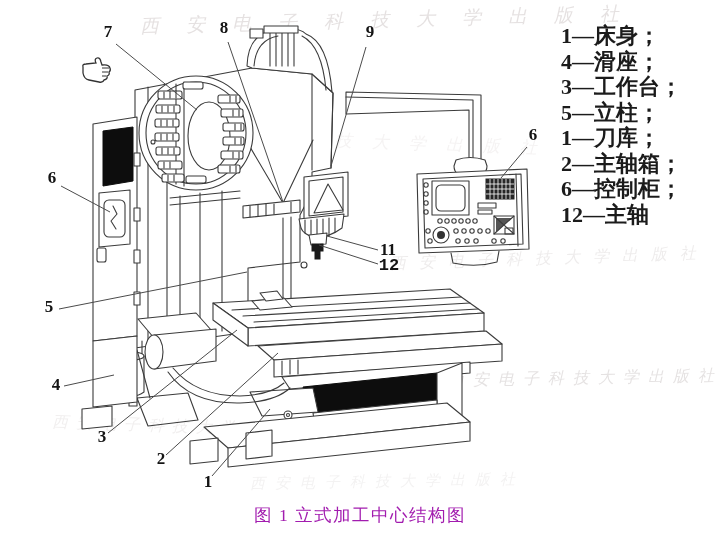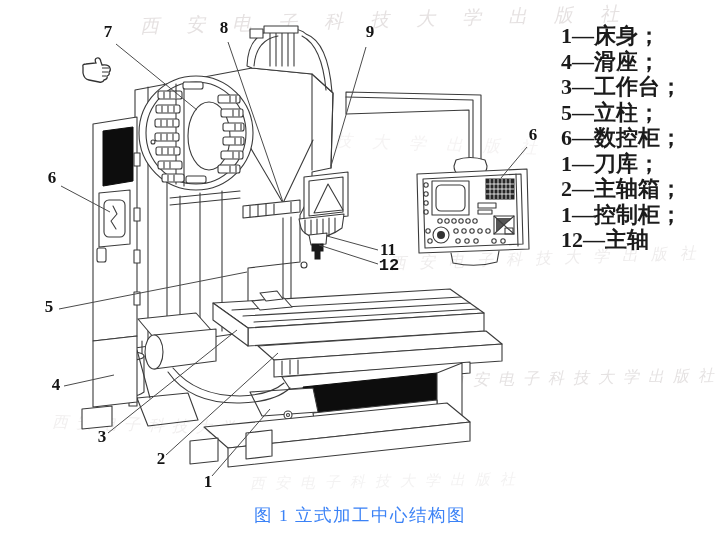--- a/index.html
+++ b/index.html
@@ -22,21 +22,21 @@
 
   .callout{position:absolute;transform:translate(-50%,-50%);
            font-family:"Liberation Serif","DejaVu Serif",serif;
            font-size:17px;font-weight:600;color:#141414;line-height:1;}
 
   .legend{position:absolute;left:561px;top:23px;width:158px;color:#1b1b1b;}
   .legend-item{font-size:22px;line-height:25.5px;white-space:nowrap;
                font-family:"Liberation Serif","DejaVu Serif",serif;font-weight:700;}
 
   .caption{position:absolute;left:0;top:503px;width:720px;text-align:center;
-           font-size:17.5px;letter-spacing:1.5px;color:#3b82f6;
+           font-size:17.5px;letter-spacing:1.5px;color:#a21caf;
            font-family:"Liberation Serif","DejaVu Serif",serif;}
 
   
   .art{stroke:#3b3b3b;stroke-width:1.1;fill:none;stroke-linejoin:round;stroke-linecap:round;}
   .artw{stroke:#3b3b3b;stroke-width:1.1;fill:#ffffff;stroke-linejoin:round;}
   .leader{stroke:#4b4b4b;stroke-width:1;fill:none;}
 </style>
 </head>
 <body>
 
@@ -290,21 +290,20 @@
         <span class="callout" style="left: 388px; top: 249px;">11</span>
         <span class="callout" style="left: 389px; top: 265px; font-family: Liberation Mono, monospace;">12</span>
       </div>
   </div>
 
   <div class="legend" id="legend">
       <div class="legend-item">1—床身；</div>
       <div class="legend-item">4—滑座；</div>
       <div class="legend-item">3—工作台；</div>
       <div class="legend-item">5—立柱；</div>
-      <div class="legend-item">6—数控柜；</div>
       <div class="legend-item">1—刀库；</div>
       <div class="legend-item">2—主轴箱；</div>
-      <div class="legend-item">1—控制柜；</div>
+      <div class="legend-item">6—控制柜；</div>
       <div class="legend-item">12—主轴</div>
     </div>
 
   <div class="caption">图 1  立式加工中心结构图</div>
 </div>
 
 </body></html>

